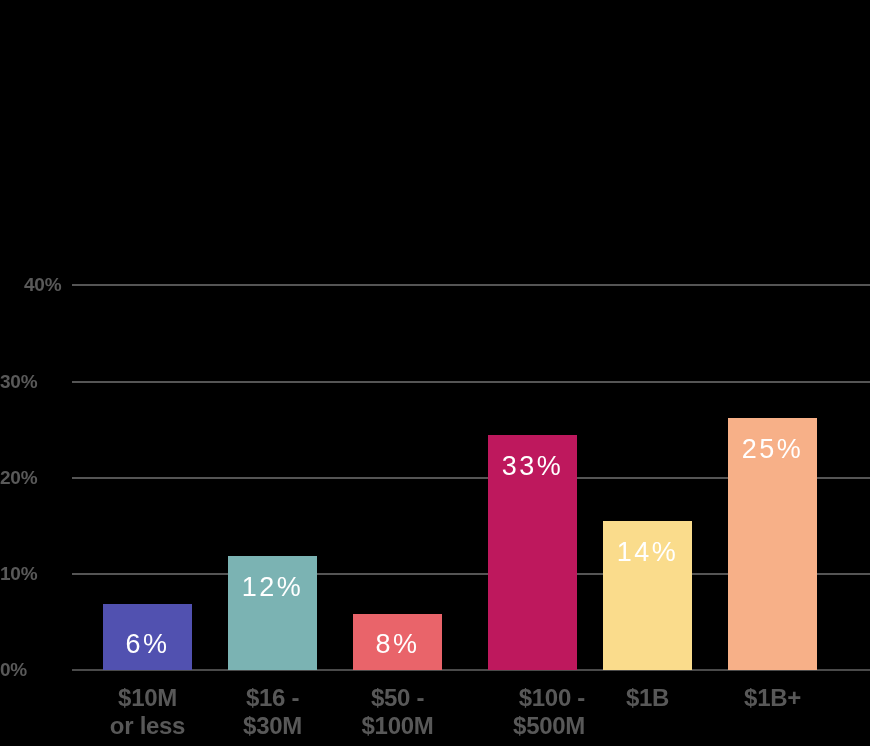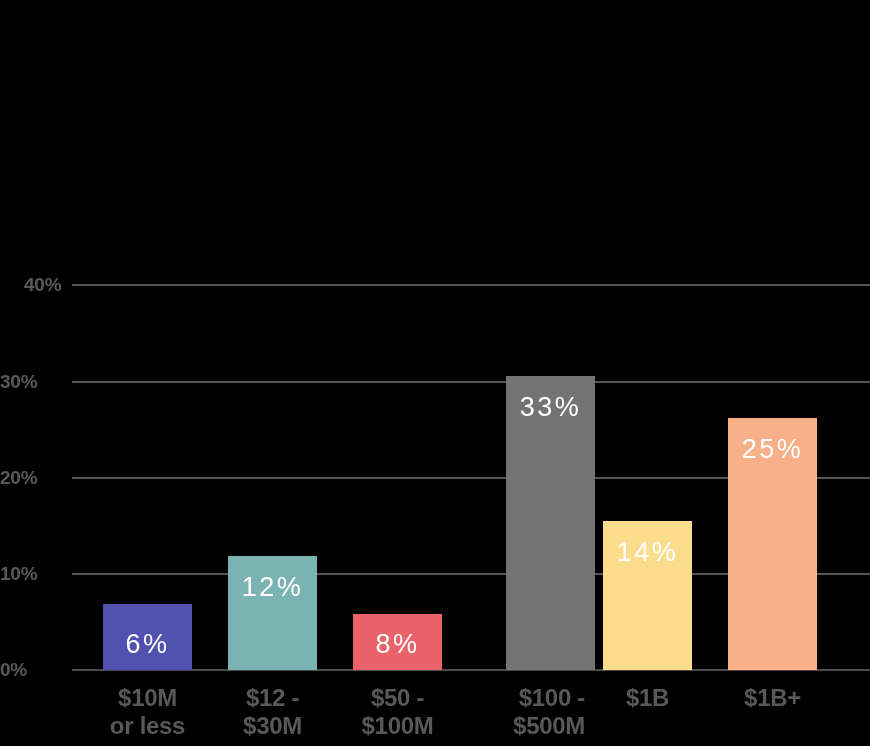--- a/index.html
+++ b/index.html
@@ -123,38 +123,38 @@
     </div>
 
     <div class="bar" style="left:228px; height:114px; background:#7bb3b3;">
       <div class="bar-value">12%</div>
     </div>
 
     <div class="bar" style="left:353px; height:56px; background:#e9646a;">
       <div class="bar-value low">8%</div>
     </div>
 
-    <div class="bar" style="left:506px; height:294px; background:#737373;">
+    <div class="bar" style="left:488px; height:235px; background:#be185d;">
       <div class="bar-value">33%</div>
     </div>
 
     <div class="bar" style="left:603px; height:149px; background:#fadc8c;">
       <div class="bar-value">14%</div>
     </div>
 
     <div class="bar" style="left:728px; height:252px; background:#f7b088;">
       <div class="bar-value">25%</div>
     </div>
 
     <div class="xtick" style="left:85px;">
       <span>$10M</span>
       <span>or less</span>
     </div>
     <div class="xtick" style="left:210px;">
-      <span>$12 -</span>
+      <span>$16 -</span>
       <span>$30M</span>
     </div>
     <div class="xtick" style="left:335px;">
       <span>$50 -</span>
       <span>$100M</span>
     </div>
     <div class="xtick" style="left:460px;text-align:right;">
       <span>$100 -</span>
       <span>$500M</span>
     </div>

